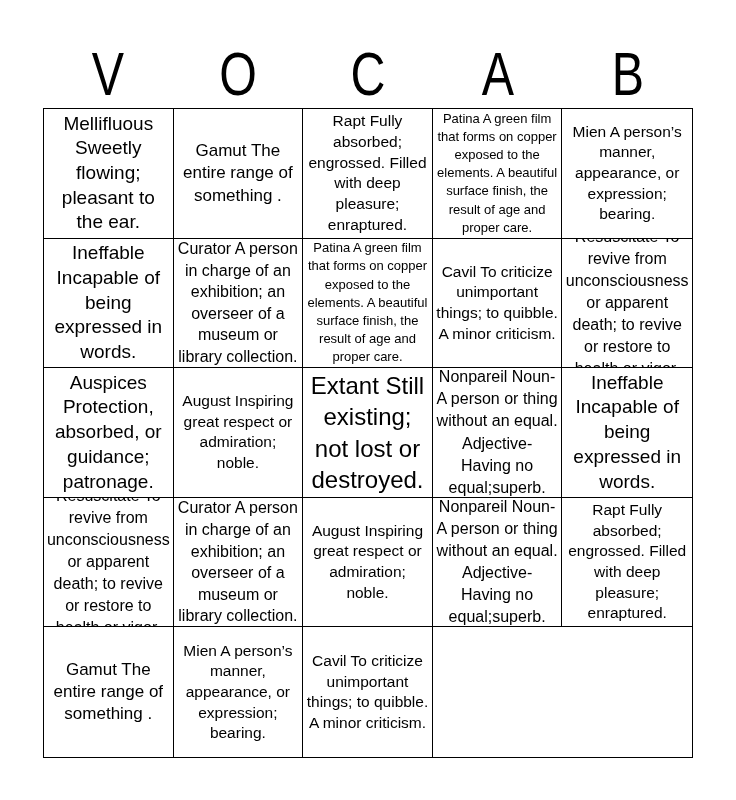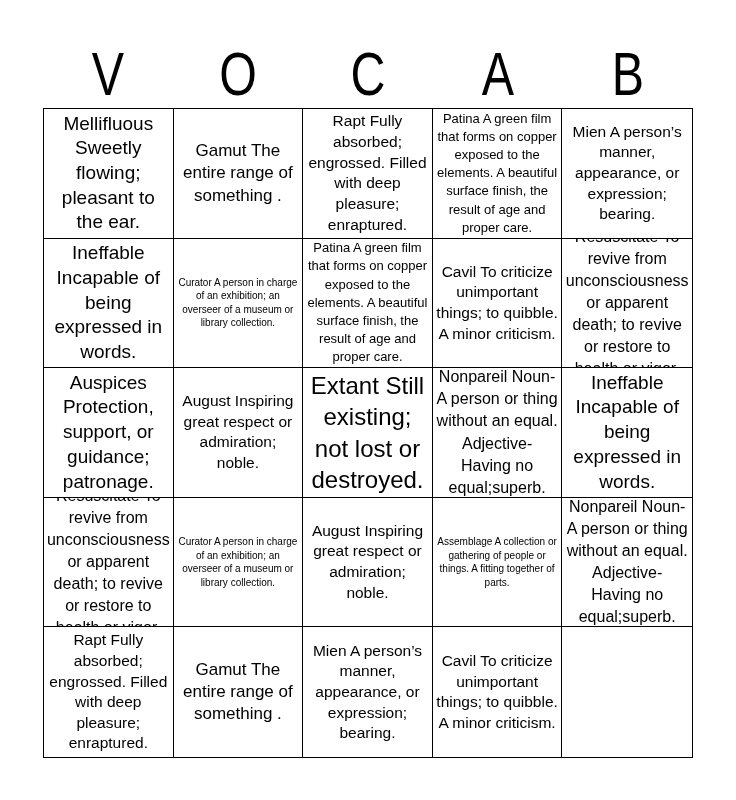--- a/index.html
+++ b/index.html
@@ -13,21 +13,21 @@
             border: 1px solid #000; box-sizing: border-box;
             display: grid; grid-template-columns: repeat(5, 1fr); grid-template-rows: repeat(5, 1fr); }
     .cell { border-right: 1px solid #000; border-bottom: 1px solid #000; box-sizing: border-box;
             display: flex; align-items: center; justify-content: center; text-align: center;
             padding: 2px 3px; overflow: hidden; line-height: 1.15; }
     .cell:nth-child(5n) { border-right: none; }
     .cell:nth-child(n+21) { border-bottom: none; }
     .s-xl { font-size: 17px; line-height: 1.32; }
     .s-l  { font-size: 19px; line-height: 1.3; }
     .s-m  { font-size: 15.5px; line-height: 1.33; }
-    .s-s  { font-size: 10px; line-height: 1.35; }
+    .s-s  { font-size: 16px; line-height: 1.35; }
     .s-xs { font-size: 16px; line-height: 1.38; }
     .s-xxs{ font-size: 13px; line-height: 1.4; }
     .s-free { font-size: 40px; }
     .s-ext { font-size: 24px; line-height: 1.3; }
   </style>
 </head>
 <body>
 
 <div class="header">
   <div class="letter">V</div>
@@ -62,21 +62,21 @@
     <div class="cell s-xxs">
       <span>Patina A green film that forms on copper exposed to the elements. A beautiful surface finish, the result of age and proper care.</span>
     </div>
     <div class="cell s-m">
       <span>Cavil To criticize unimportant things; to quibble. A minor criticism.</span>
     </div>
     <div class="cell s-xs">
       <span>Resuscitate To revive from unconsciousness or apparent death; to revive or restore to health or vigor.</span>
     </div>
     <div class="cell s-l">
-      <span>Auspices Protection, support, or guidance; patronage.</span>
+      <span>Auspices Protection, absorbed, or guidance; patronage.</span>
     </div>
     <div class="cell s-m">
       <span>August Inspiring great respect or admiration; noble.</span>
     </div>
     <div class="cell s-ext">
       <span>Extant Still existing; not lost or destroyed.</span>
     </div>
     <div class="cell s-xs">
       <span>Nonpareil Noun-A person or thing without an equal. Adjective- Having no equal;superb.</span>
     </div>
@@ -85,23 +85,20 @@
     </div>
     <div class="cell s-xs">
       <span>Resuscitate To revive from unconsciousness or apparent death; to revive or restore to health or vigor.</span>
     </div>
     <div class="cell s-s">
       <span>Curator A person in charge of an exhibition; an overseer of a museum or library collection.</span>
     </div>
     <div class="cell s-m">
       <span>August Inspiring great respect or admiration; noble.</span>
     </div>
-    <div class="cell s-s">
-      <span>Assemblage A collection or gathering of people or things. A fitting together of parts.</span>
-    </div>
     <div class="cell s-xs">
       <span>Nonpareil Noun-A person or thing without an equal. Adjective- Having no equal;superb.</span>
     </div>
     <div class="cell s-m">
       <span>Rapt Fully absorbed; engrossed. Filled with deep pleasure; enraptured.</span>
     </div>
     <div class="cell s-xl">
       <span>Gamut The entire range of something .</span>
     </div>
     <div class="cell s-m">

